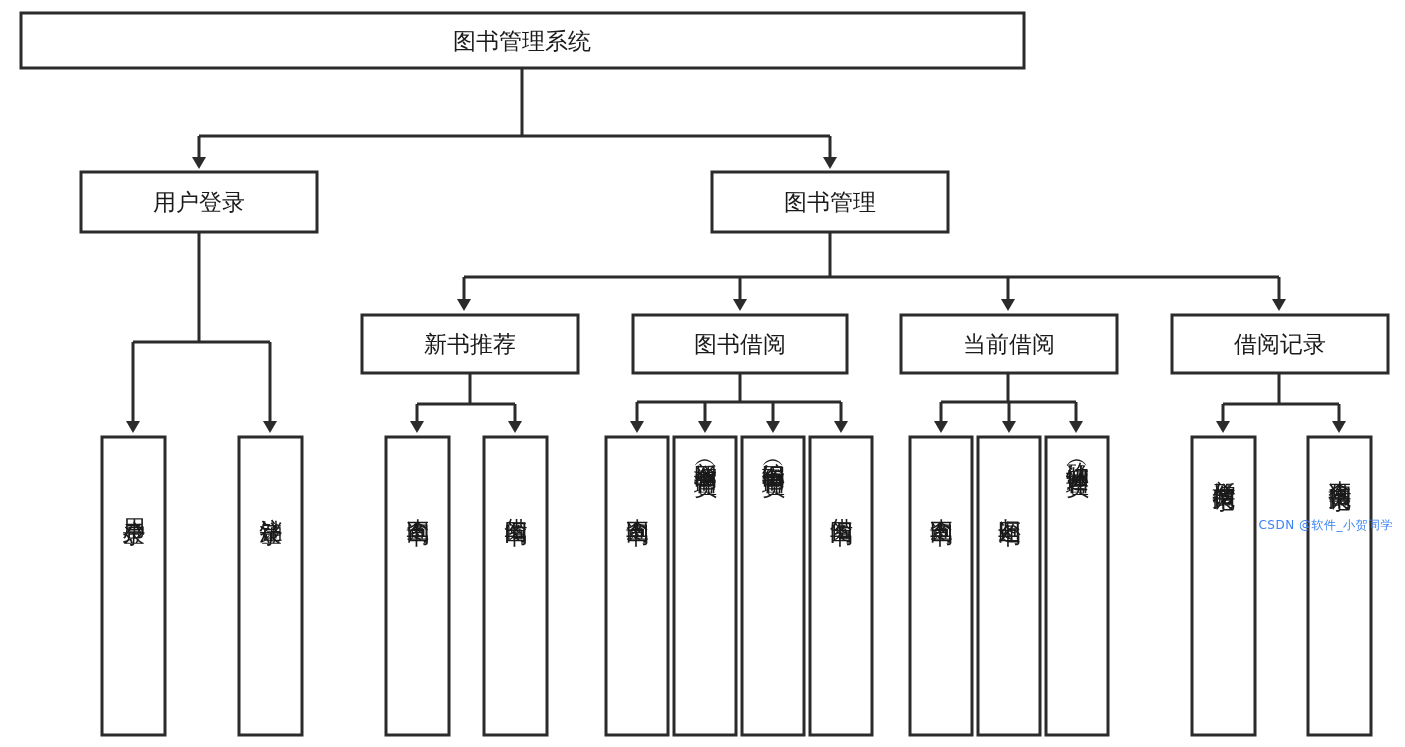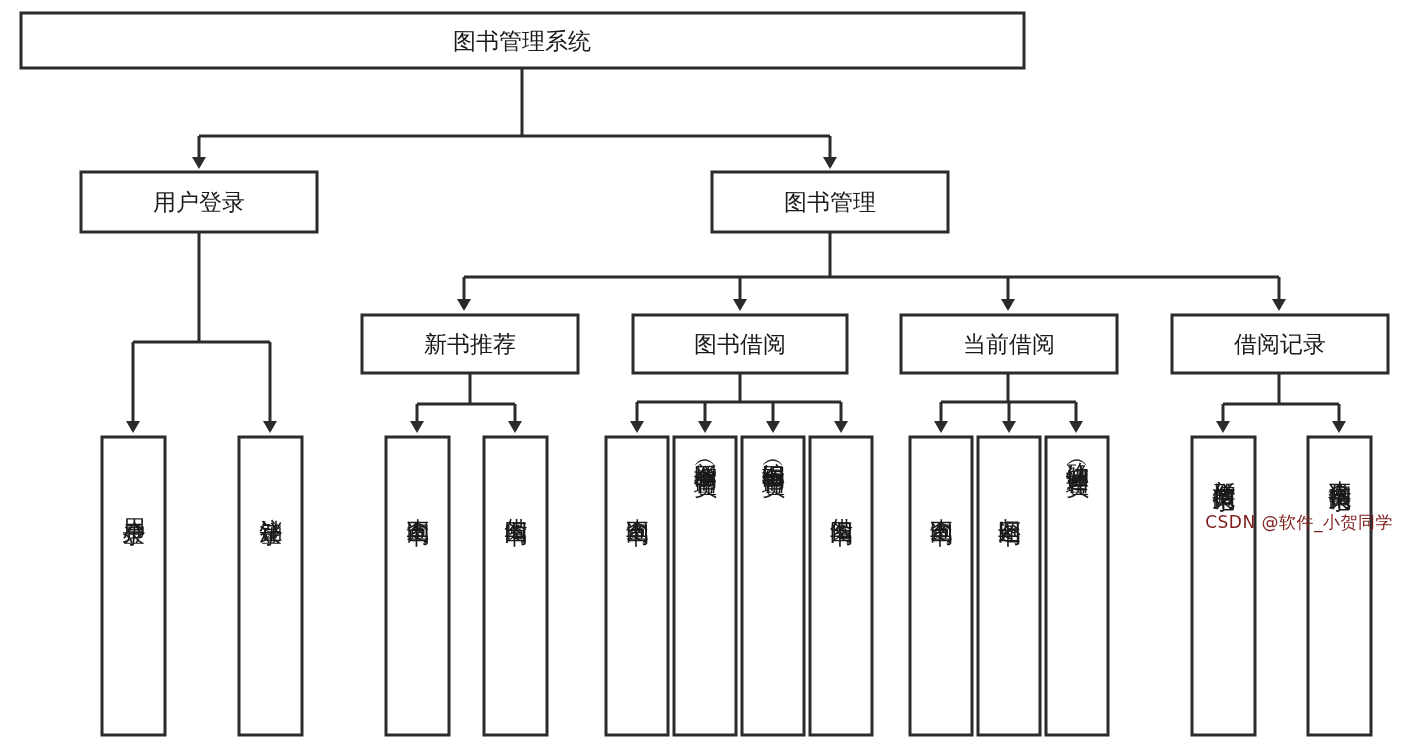--- a/index.html
+++ b/index.html
@@ -65,22 +65,22 @@
     color: #1a1a1a;
     letter-spacing: 2px;
     white-space: nowrap;
     text-align: start;
   }
   .watermark {
     position: absolute;
     right: 12px;
     bottom: 6px;
     font-family: "DejaVu Sans", "Liberation Sans", sans-serif;
-    font-size: 17px;
-    color: #7f1d1d;
+    font-size: 12px;
+    color: #3b82f6;
     letter-spacing: 0.5px;
     white-space: nowrap;
     pointer-events: none;
   }
 </style>
 </head>
 <body>
 
 <div id="diagram-root">
 

